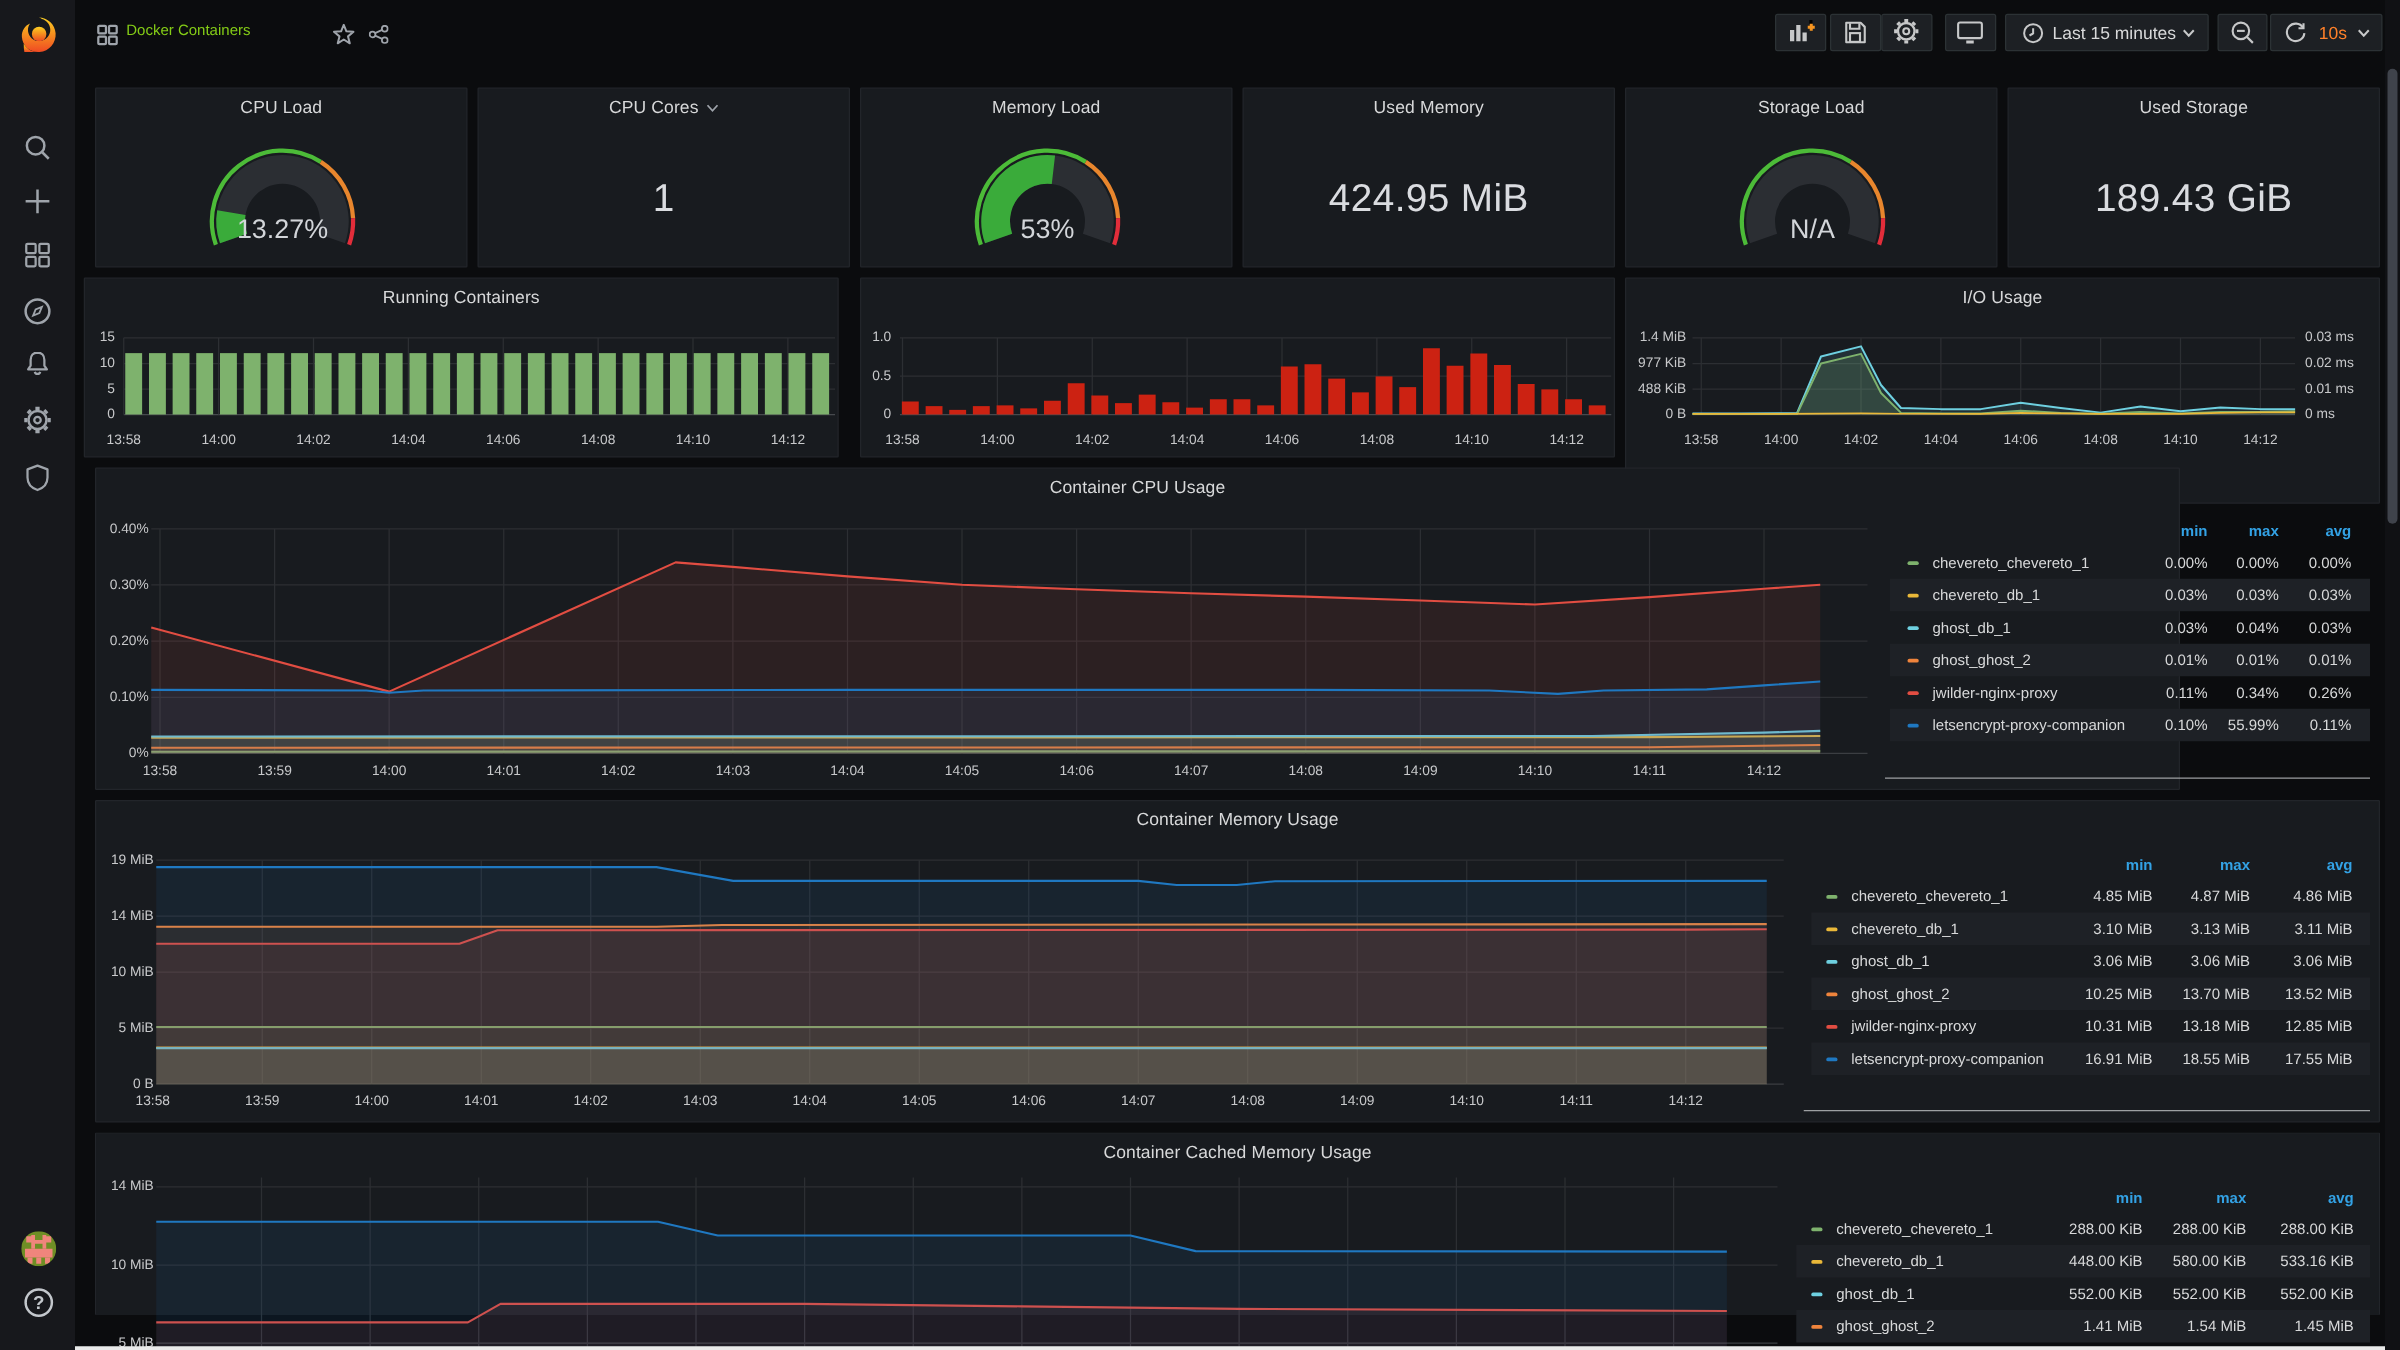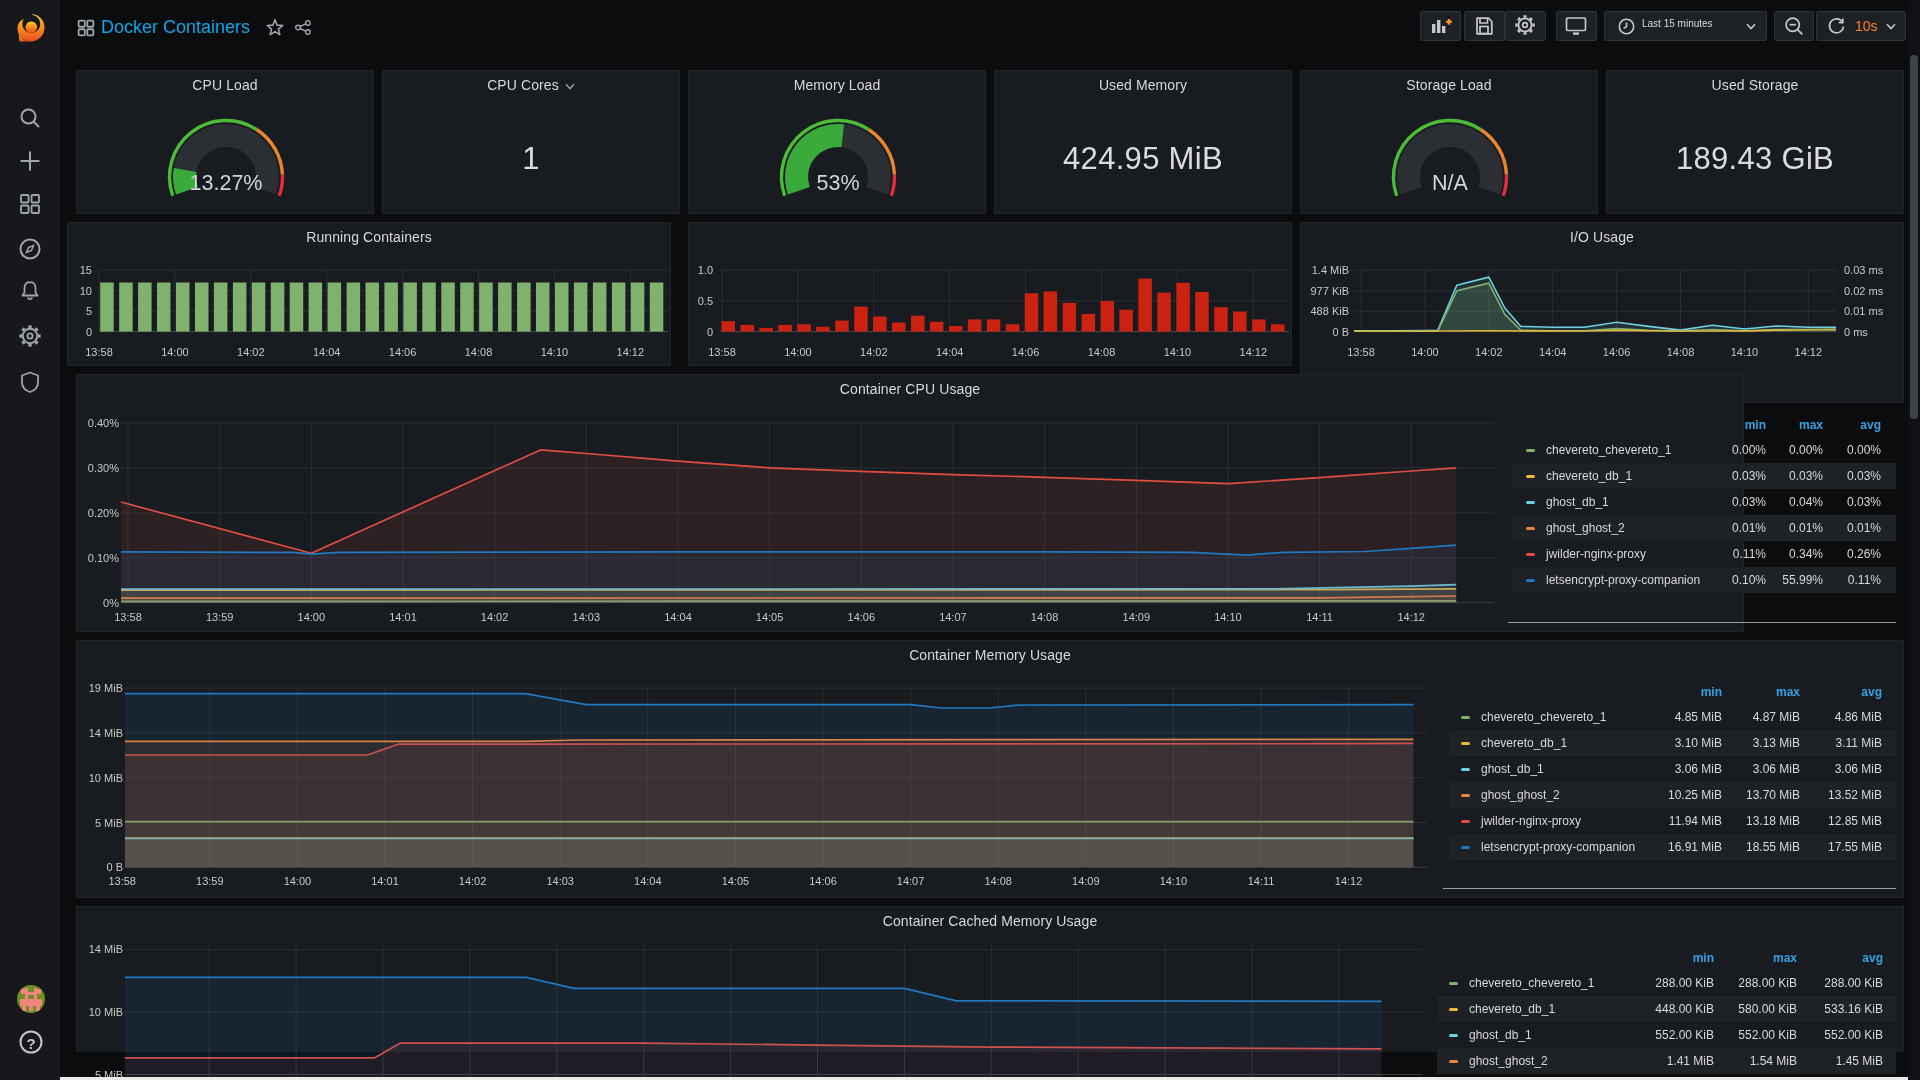--- a/index.html
+++ b/index.html
@@ -84,21 +84,21 @@
 <svg width="26" height="26" style="position:absolute;left:18px;top:1029px" viewBox="0 0 26 26">
     <circle cx="13" cy="13" r="10.5" stroke="#c3c7cc" stroke-width="2" fill="none"></circle>
     <text x="13" y="14" text-anchor="middle" dominant-baseline="central" font-size="15" font-weight="700" fill="#c3c7cc" font-family="Liberation Sans, sans-serif">?</text>
   </svg>
 <svg width="18" height="18" style="position:absolute;left:77px;top:19px" viewBox="0 0 22 22">
     <rect x="2" y="2" width="7.5" height="7.5" rx="1" stroke="#9fa4ab" stroke-width="2.2" fill="none"></rect>
     <rect x="12.5" y="2" width="7.5" height="7.5" rx="1" stroke="#9fa4ab" stroke-width="2.2" fill="none"></rect>
     <rect x="2" y="12.5" width="7.5" height="7.5" rx="1" stroke="#9fa4ab" stroke-width="2.2" fill="none"></rect>
     <rect x="12.5" y="12.5" width="7.5" height="7.5" rx="1" stroke="#9fa4ab" stroke-width="2.2" fill="none"></rect>
   </svg>
-<div style="position:absolute;left:101px;top:17px;font-size:18px;font-weight:500;color:#0ea5e9">Docker Containers</div>
+<div style="position:absolute;left:101px;top:17px;font-size:12px;font-weight:500;color:#84cc16">Docker Containers</div>
 <svg width="18" height="18" style="position:absolute;left:266px;top:19px" viewBox="0 0 18 18">
     <polygon points="9.00,0.80 6.88,6.09 1.20,6.47 5.58,10.11 4.18,15.63 9.00,12.60 13.82,15.63 12.42,10.11 16.80,6.47 11.12,6.09" stroke="#9fa4ab" stroke-width="1.6" fill="none" stroke-linejoin="round"></polygon>
   </svg>
 <svg width="16" height="15" style="position:absolute;left:295px;top:20px" viewBox="0 0 16 15">
 <circle cx="12.8" cy="2.9" r="2.3" stroke="#9fa4ab" stroke-width="1.4" fill="none"></circle>
 <circle cx="3.0" cy="7.5" r="2.3" stroke="#9fa4ab" stroke-width="1.4" fill="none"></circle>
 <circle cx="12.8" cy="12.1" r="2.3" stroke="#9fa4ab" stroke-width="1.4" fill="none"></circle>
 <line x1="5.1" y1="6.5" x2="10.7" y2="3.9" stroke="#9fa4ab" stroke-width="1.4"></line>
 <line x1="5.1" y1="8.5" x2="10.7" y2="11.1" stroke="#9fa4ab" stroke-width="1.4"></line>
 </svg>
@@ -133,21 +133,21 @@
 <div style="position:absolute;left:1556px;top:11px;width:41px;height:30px;background:#1d2024;border:1px solid #2c3235;border-radius:2px"></div>
 <svg width="22" height="20" style="position:absolute;left:1565px;top:16px" viewBox="0 0 22 20">
 <rect x="1.5" y="2" width="19" height="12.5" rx="1.5" stroke="#c7c8c9" stroke-width="1.7" fill="none"></rect>
 <rect x="8" y="16.4" width="6" height="2.4" fill="#c7c8c9"></rect>
 </svg>
 <div style="position:absolute;left:1604px;top:11px;width:163px;height:30px;background:#1d2024;border:1px solid #2c3235;border-radius:2px"></div>
 <svg width="17" height="17" style="position:absolute;left:1618px;top:18px" viewBox="0 0 17 17">
 <circle cx="8.5" cy="8.5" r="7.2" stroke="#c7c8c9" stroke-width="1.6" fill="none"></circle>
 <path d="M8.5 4.5 L8.5 8.8 L5.6 10.4" stroke="#c7c8c9" stroke-width="1.6" fill="none"></path>
 </svg>
-<div style="position:absolute;left:1642px;top:18px;font-size:10px;color:#d8d9da">Last 15 minutes</div>
+<div style="position:absolute;left:1642px;top:18px;font-size:14px;color:#d8d9da">Last 15 minutes</div>
 <svg width="10" height="7" style="position:absolute;left:1746px;top:23px" viewBox="0 0 10 7">
     <path d="M1 1.2 L5 5.6 L9 1.2" stroke="#c7c8c9" stroke-width="1.6" fill="none"></path>
   </svg>
 <div style="position:absolute;left:1774px;top:11px;width:40px;height:30px;background:#1d2024;border:1px solid #2c3235;border-radius:2px"></div>
 <svg width="20" height="20" style="position:absolute;left:1784px;top:16px" viewBox="0 0 20 20">
 <circle cx="8.7" cy="8.7" r="6.6" stroke="#c7c8c9" stroke-width="1.7" fill="none"></circle>
 <line x1="5.6" y1="8.7" x2="11.8" y2="8.7" stroke="#c7c8c9" stroke-width="1.7"></line>
 <line x1="13.6" y1="13.6" x2="18.3" y2="18.3" stroke="#c7c8c9" stroke-width="1.7"></line>
 </svg>
 <div style="position:absolute;left:1816px;top:11px;width:90px;height:30px;background:#1d2024;border:1px solid #2c3235;border-radius:2px"></div>
@@ -551,21 +551,21 @@
     <div style="position:relative;height:26px;line-height:26px;background:#1e2126;">
       <span style="position:absolute;left:12px;top:11.5px;width:9px;height:3px;border-radius:1.5px;background:#ef843c"></span>
       <span style="position:absolute;left:32px;color:#d8d9da">ghost_ghost_2</span>
       <span style="position:absolute;right:174px;color:#d8d9da">10.25 MiB</span>
       <span style="position:absolute;right:96px;color:#d8d9da">13.70 MiB</span>
       <span style="position:absolute;right:14px;color:#d8d9da">13.52 MiB</span>
     </div>
     <div style="position:relative;height:26px;line-height:26px;">
       <span style="position:absolute;left:12px;top:11.5px;width:9px;height:3px;border-radius:1.5px;background:#e24d42"></span>
       <span style="position:absolute;left:32px;color:#d8d9da">jwilder-nginx-proxy</span>
-      <span style="position:absolute;right:174px;color:#d8d9da">11.94 MiB</span>
+      <span style="position:absolute;right:174px;color:#d8d9da">10.31 MiB</span>
       <span style="position:absolute;right:96px;color:#d8d9da">13.18 MiB</span>
       <span style="position:absolute;right:14px;color:#d8d9da">12.85 MiB</span>
     </div>
     <div style="position:relative;height:26px;line-height:26px;background:#1e2126;">
       <span style="position:absolute;left:12px;top:11.5px;width:9px;height:3px;border-radius:1.5px;background:#1f78c1"></span>
       <span style="position:absolute;left:32px;color:#d8d9da">letsencrypt-proxy-companion</span>
       <span style="position:absolute;right:174px;color:#d8d9da">16.91 MiB</span>
       <span style="position:absolute;right:96px;color:#d8d9da">18.55 MiB</span>
       <span style="position:absolute;right:14px;color:#d8d9da">17.55 MiB</span>
     </div>

